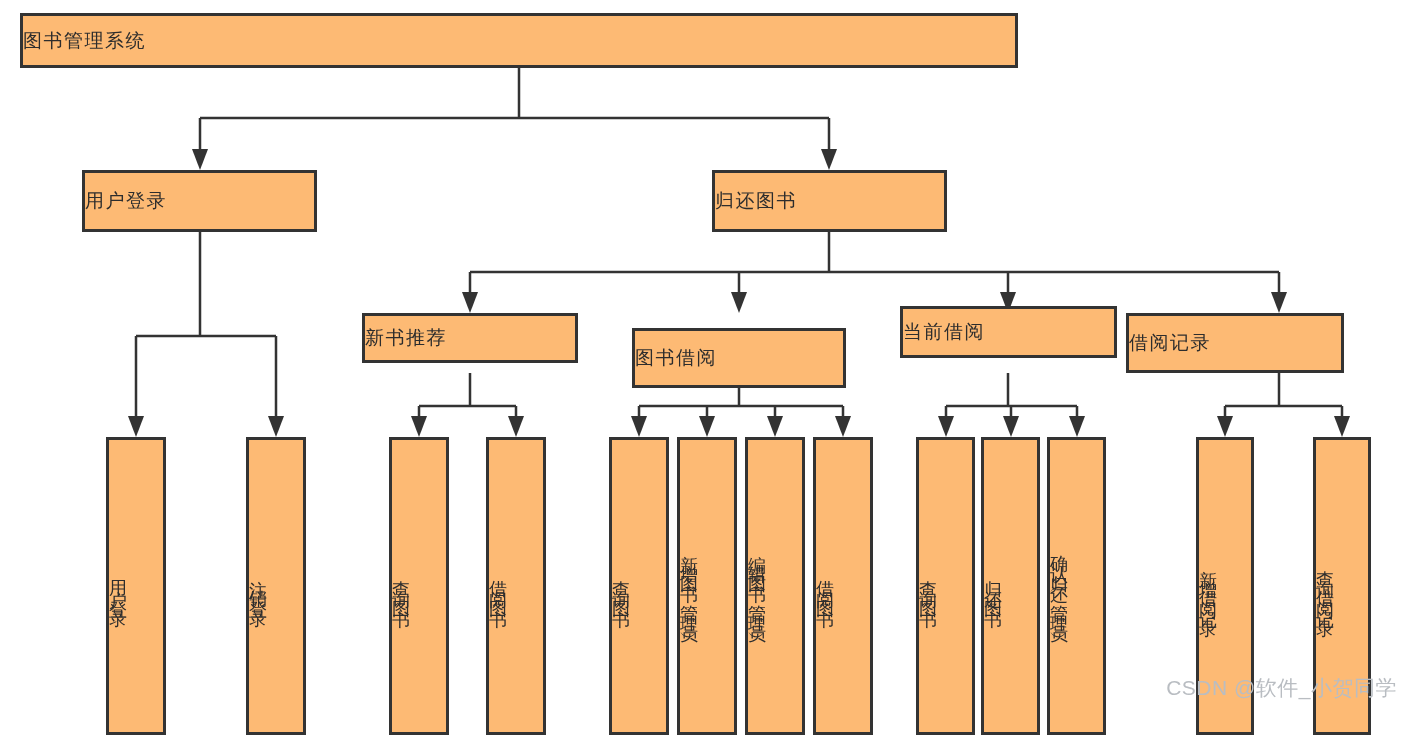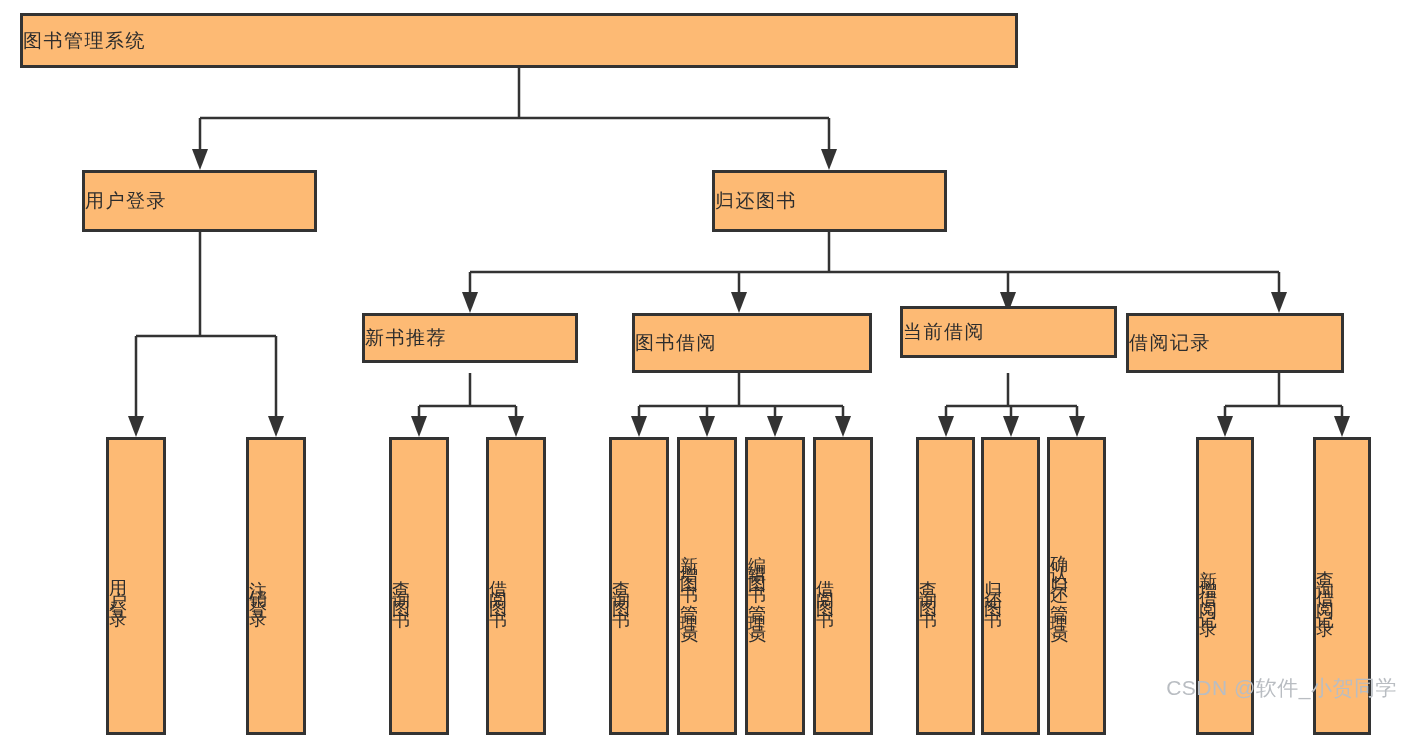--- a/index.html
+++ b/index.html
@@ -104,21 +104,21 @@
   <div class="box h-box" style="left:82px;top:170px;width:235px;height:62px">
     <span>用户登录</span>
   </div>
   <div class="box h-box" style="left:712px;top:170px;width:235px;height:62px">
     <span>归还图书</span>
   </div>
 
   <div class="box h-box" style="left:362px;top:313px;width:216px;height:50px">
     <span>新书推荐</span>
   </div>
-  <div class="box h-box" style="left:632px;top:313px;width:240px;height:60px">
+  <div class="box h-box" style="left:632px;top:328px;width:214px;height:60px">
     <span>图书借阅</span>
   </div>
   <div class="box h-box" style="left:900px;top:306px;width:217px;height:52px">
     <span>当前借阅</span>
   </div>
   <div class="box h-box" style="left:1126px;top:313px;width:218px;height:60px">
     <span>借阅记录</span>
   </div>
 
   <div class="box v-box" style="left:106px">

